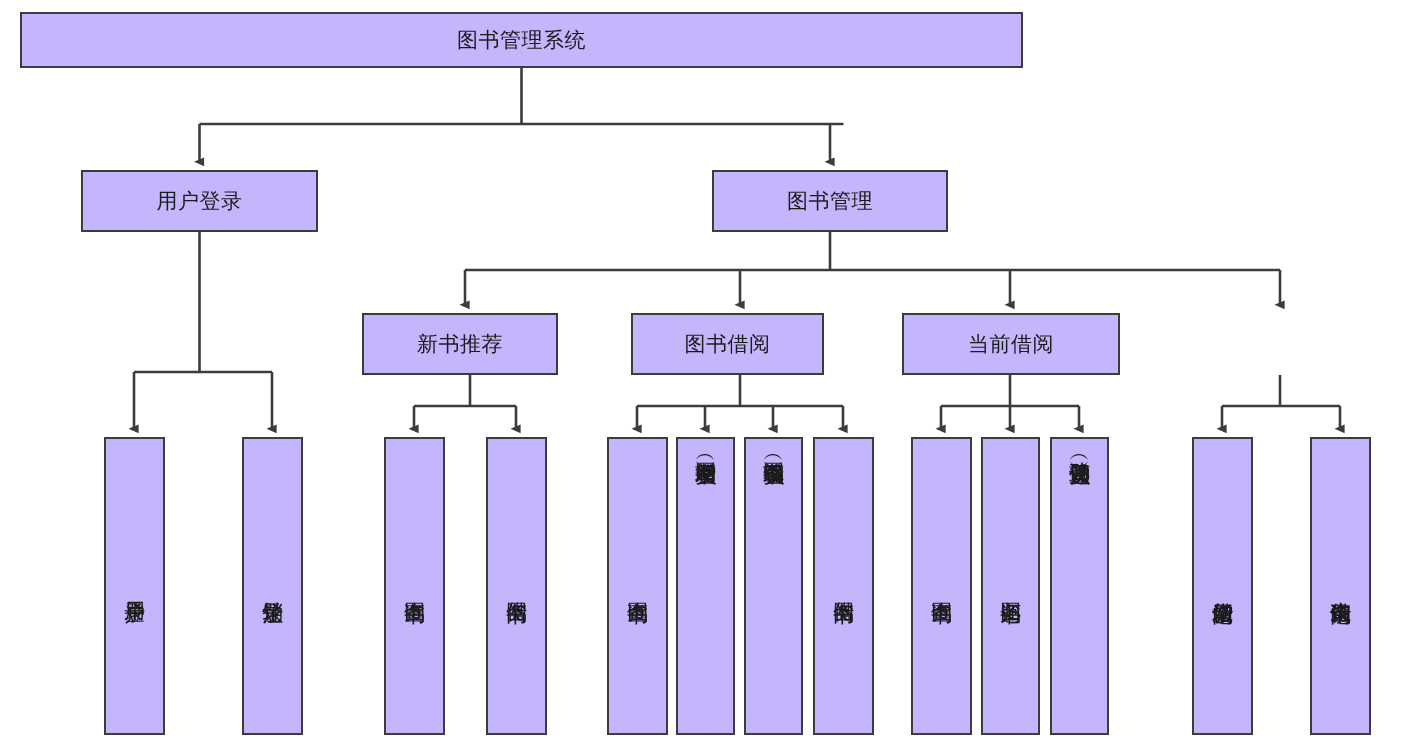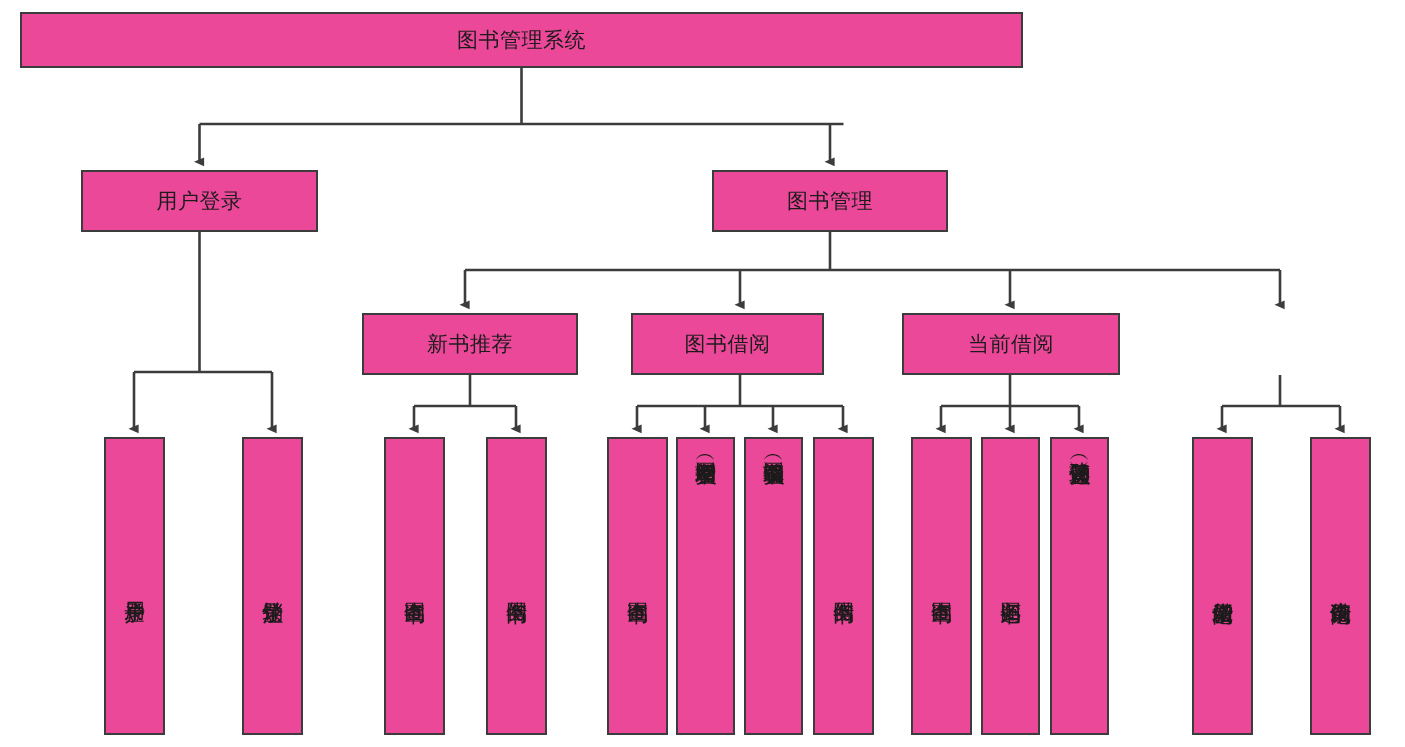--- a/index.html
+++ b/index.html
@@ -24,21 +24,21 @@
     left: 0;
     top: 0;
     width: 1405px;
     height: 747px;
     pointer-events: none;
   }
   .node {
     position: absolute;
     box-sizing: border-box;
     border: 2px solid #3c3c3c;
-    background: #ec4899;
+    background: #c4b5fd;
     display: flex;
     align-items: center;
     justify-content: center;
     color: #1b1b1b;
   }
   .node.horizontal {
     font-size: 21px;
     line-height: 1.2;
     letter-spacing: 0.5px;
   }
@@ -133,21 +133,21 @@
     <span>图书管理系统</span>
   </div>
 
   <div class="node horizontal" style="left:81px; top:170px; width:237px; height:62px;">
     <span>用户登录</span>
   </div>
   <div class="node horizontal" style="left:712px; top:170px; width:236px; height:62px;">
     <span>图书管理</span>
   </div>
 
-  <div class="node horizontal" style="left:362px; top:313px; width:216px; height:62px;">
+  <div class="node horizontal" style="left:362px; top:313px; width:196px; height:62px;">
     <span>新书推荐</span>
   </div>
   <div class="node horizontal" style="left:631px; top:313px; width:193px; height:62px;">
     <span>图书借阅</span>
   </div>
   <div class="node horizontal" style="left:902px; top:313px; width:218px; height:62px;">
     <span>当前借阅</span>
   </div>
 
   <div class="node vertical" style="left:104px; top:437px; width:61px; height:298px;">

